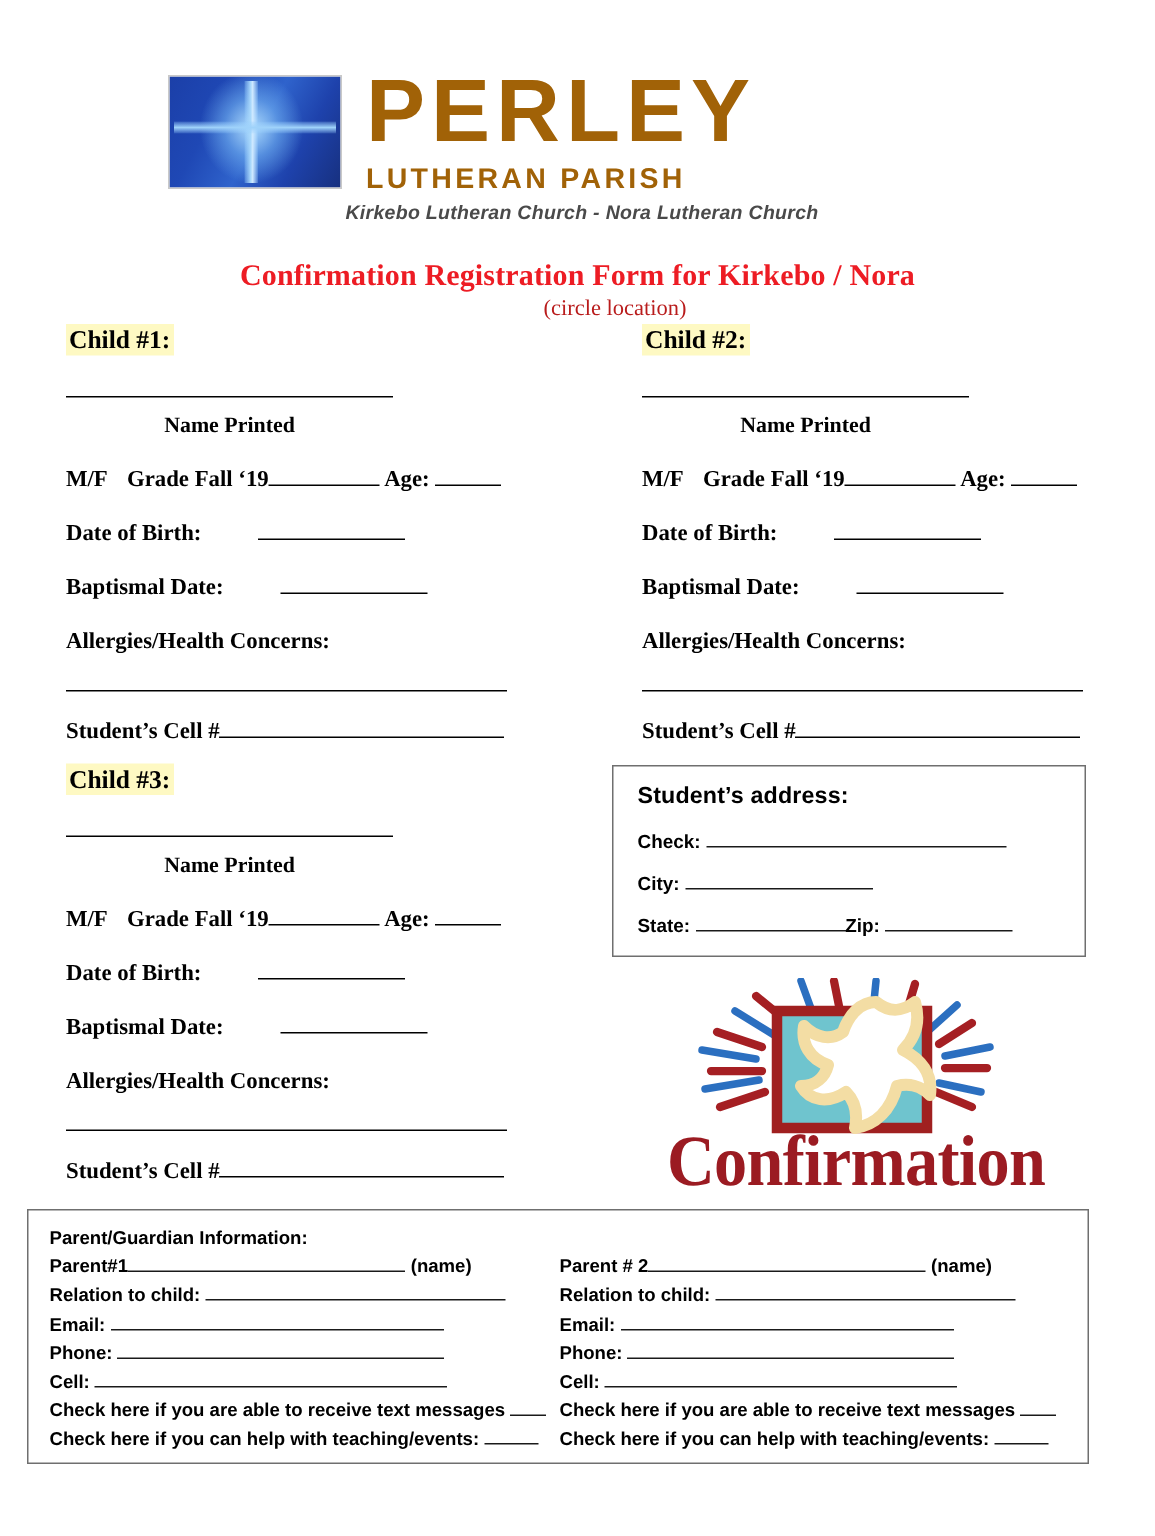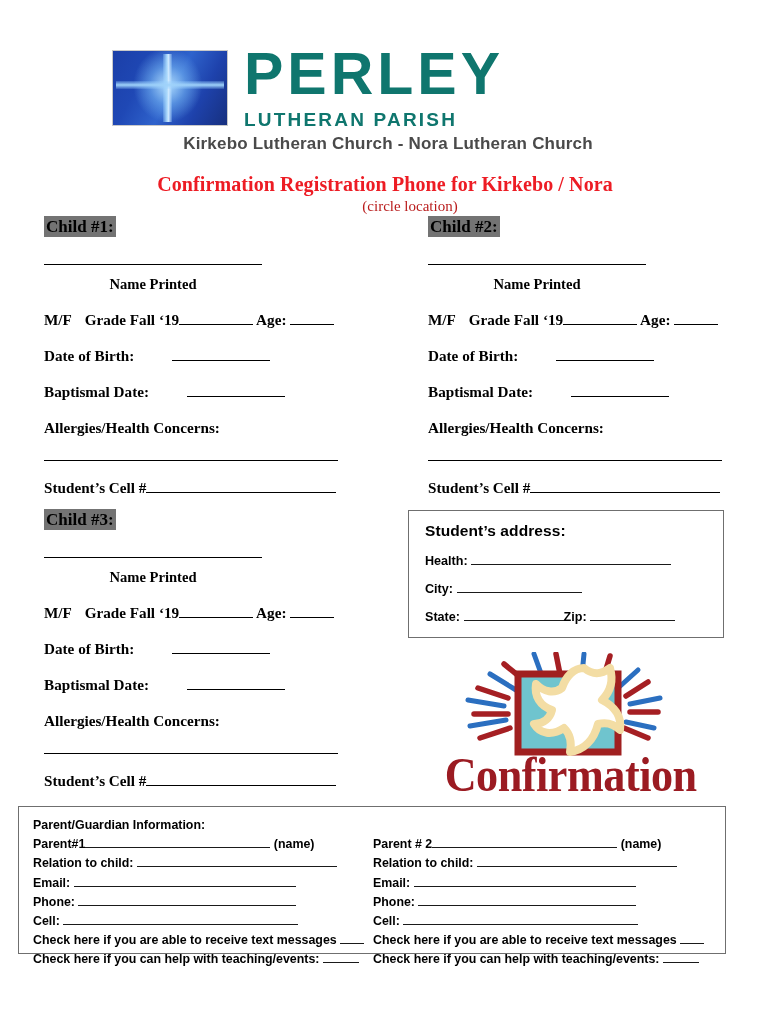--- a/index.html
+++ b/index.html
@@ -57,21 +57,21 @@
     background: linear-gradient(180deg, rgba(150,205,255,.2), #9fd2fa 50%, rgba(150,205,255,.15));
     filter: blur(0.5px);
   }
   #logo-wordmark {
     position: absolute;
     left: 132px;
     top: -4px;
     width: 420px;
     font-family: "Liberation Sans", sans-serif;
     font-weight: bold;
-    color: #0f766e;
+    color: #a16207;
   }
   #logo-perley {
     font-size: 59px;
     letter-spacing: 4px;
     line-height: 60px;
     white-space: nowrap;
   }
   #logo-lutheran {
     font-size: 19px;
     letter-spacing: 2.2px;
@@ -80,24 +80,25 @@
     margin-top: 1px;
   }
   #logo-tagline {
     position: absolute;
     left: 0px;
     top: 86px;
     width: 552px;
     text-align: center;
     font-family: "Liberation Sans", sans-serif;
     font-weight: bold;
-    font-size: 17px;
+    font-size: 13px;
     letter-spacing: .2px;
     color: #4a4a4a;
     white-space: nowrap;
+    font-style: italic;
   }
 
   
   #form-title {
     position: absolute;
     left: 0;
     top: 173px;
     width: 770px;
     text-align: center;
     font-size: 20px;
@@ -124,21 +125,21 @@
     font-size: 15.2px;
     font-weight: bold;
   }
   #child1 { left: 44px;  top: 216px; }
   #child2 { left: 428px; top: 216px; }
   #child3 { left: 44px;  top: 509px; }
 
   .child-heading {
     font-size: 17px;
     font-weight: bold;
-    background: #737373;
+    background: #fef9c3;
     display: inline-block;
     padding: 0 2px;
     line-height: 21px;
   }
   .name-rule {
     border-bottom: 1.6px solid #000;
     height: 20px;
     width: 218px;
     margin-top: 7px;
   }
@@ -230,21 +231,21 @@
     transform: scaleX(.92);
     letter-spacing: -0.5px;
   }
 
   
   #parent-box {
     position: absolute;
     left: 18px;
     top: 806px;
     width: 708px;
-    height: 148px;
+    height: 170px;
     border: 1.6px solid #6f6f6f;
     box-sizing: border-box;
     font-family: "Liberation Sans", sans-serif;
   }
   .parent-col {
     position: absolute;
     top: 10px;
     font-size: 12.4px;
     font-weight: bold;
   }
@@ -268,21 +269,21 @@
     <div class="bar-v"></div>
     <div class="bar-h"></div>
   </div>
   <div id="logo-wordmark">
     <div id="logo-perley">PERLEY</div>
     <div id="logo-lutheran">LUTHERAN PARISH</div>
   </div>
   <div id="logo-tagline">Kirkebo Lutheran Church - Nora Lutheran Church</div>
 </div>
 
-<div id="form-title">Confirmation Registration Phone for Kirkebo / Nora</div>
+<div id="form-title">Confirmation Registration Form for Kirkebo / Nora</div>
 <div id="circle-location">(circle location)</div>
 
 <div class="child-block" id="child1">
   <span class="child-heading">Child #1:</span>
   <div class="name-rule"></div>
   <div class="name-caption">Name Printed</div>
   <div class="row">
     <span>M/F</span><span class="gap-lbl"></span>
     <span>Grade Fall ‘19</span><span class="fill fill-grade"></span>
     <span>Age:</span> <span class="fill fill-age"></span>
@@ -340,21 +341,21 @@
   <div class="row">Allergies/Health Concerns:</div>
   <div class="allergy-rule"></div>
   <div class="row">
     <span>Student’s Cell #</span><span class="fill fill-cell"></span>
   </div>
 </div>
 
 <div id="address-box">
   <div id="address-title">Student’s address:</div>
   <div class="addr-row">
-    <span>Health:</span>
+    <span>Check:</span>
     <span class="dashline dash-street"></span>
   </div>
   <div class="addr-row">
     <span>City:</span>
     <span class="dashline dash-city"></span>
   </div>
   <div class="addr-row">
     <span>State:</span>
     <span class="dashline dash-state"></span><span>Zip:</span>
     <span class="dashline dash-zip"></span>

